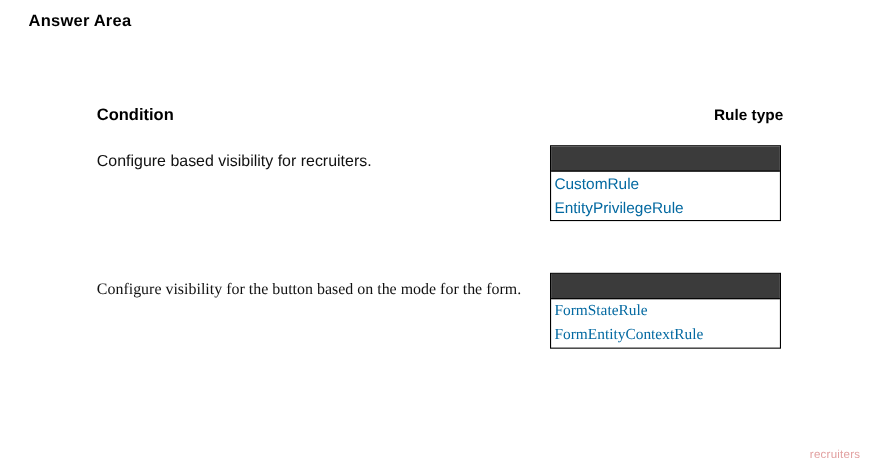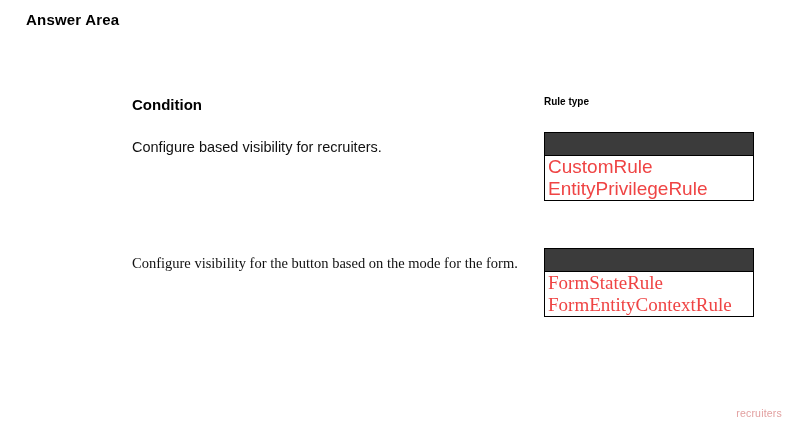--- a/index.html
+++ b/index.html
@@ -21,40 +21,39 @@
     top: 11px;
     font-size: 15px;
     font-weight: bold;
     letter-spacing: 0.2px;
   }
   .answer-grid {
     position: absolute;
     left: 88px;
     top: 96px;
     width: 630px;
-    margin-left: 44px;
   }
   .col-headers {
     position: relative;
     height: 30px;
   }
   .header-condition {
     position: absolute;
     left: 0px;
     top: 0px;
     font-size: 15px;
     font-weight: bold;
   }
   .header-ruletype {
     position: absolute;
     left: 412px;
     top: 0px;
     width: 212px;
-    text-align: left;
-    font-size: 10px;
+    text-align: right;
+    font-size: 14px;
     font-weight: bold;
   }
   .row {
     position: relative;
   }
   .row-1 { height: 116px; }
   .row-2 { height: 110px; font-family: Liberation Serif, serif; }
   .condition-text {
     position: absolute;
     left: 0px;
@@ -76,24 +75,24 @@
   .dropdown-selected {
     height: 22px;
     background: #3b3b3b;
     border-bottom: 1px solid #000000;
   }
   .dropdown-list {
     padding: 0;
     margin: 0;
   }
   .dropdown-option {
-    font-size: 19px;
+    font-size: 14px;
     line-height: 22px;
     padding: 0 0 0 3px;
-    color: #ef4444;
+    color: #0369a1;
     white-space: nowrap;
   }
   .watermark {
     position: absolute;
     right: 12px;
     bottom: 8px;
     font-size: 10.5px;
     color: #e2a0a0;
     letter-spacing: 0.2px;
   }

